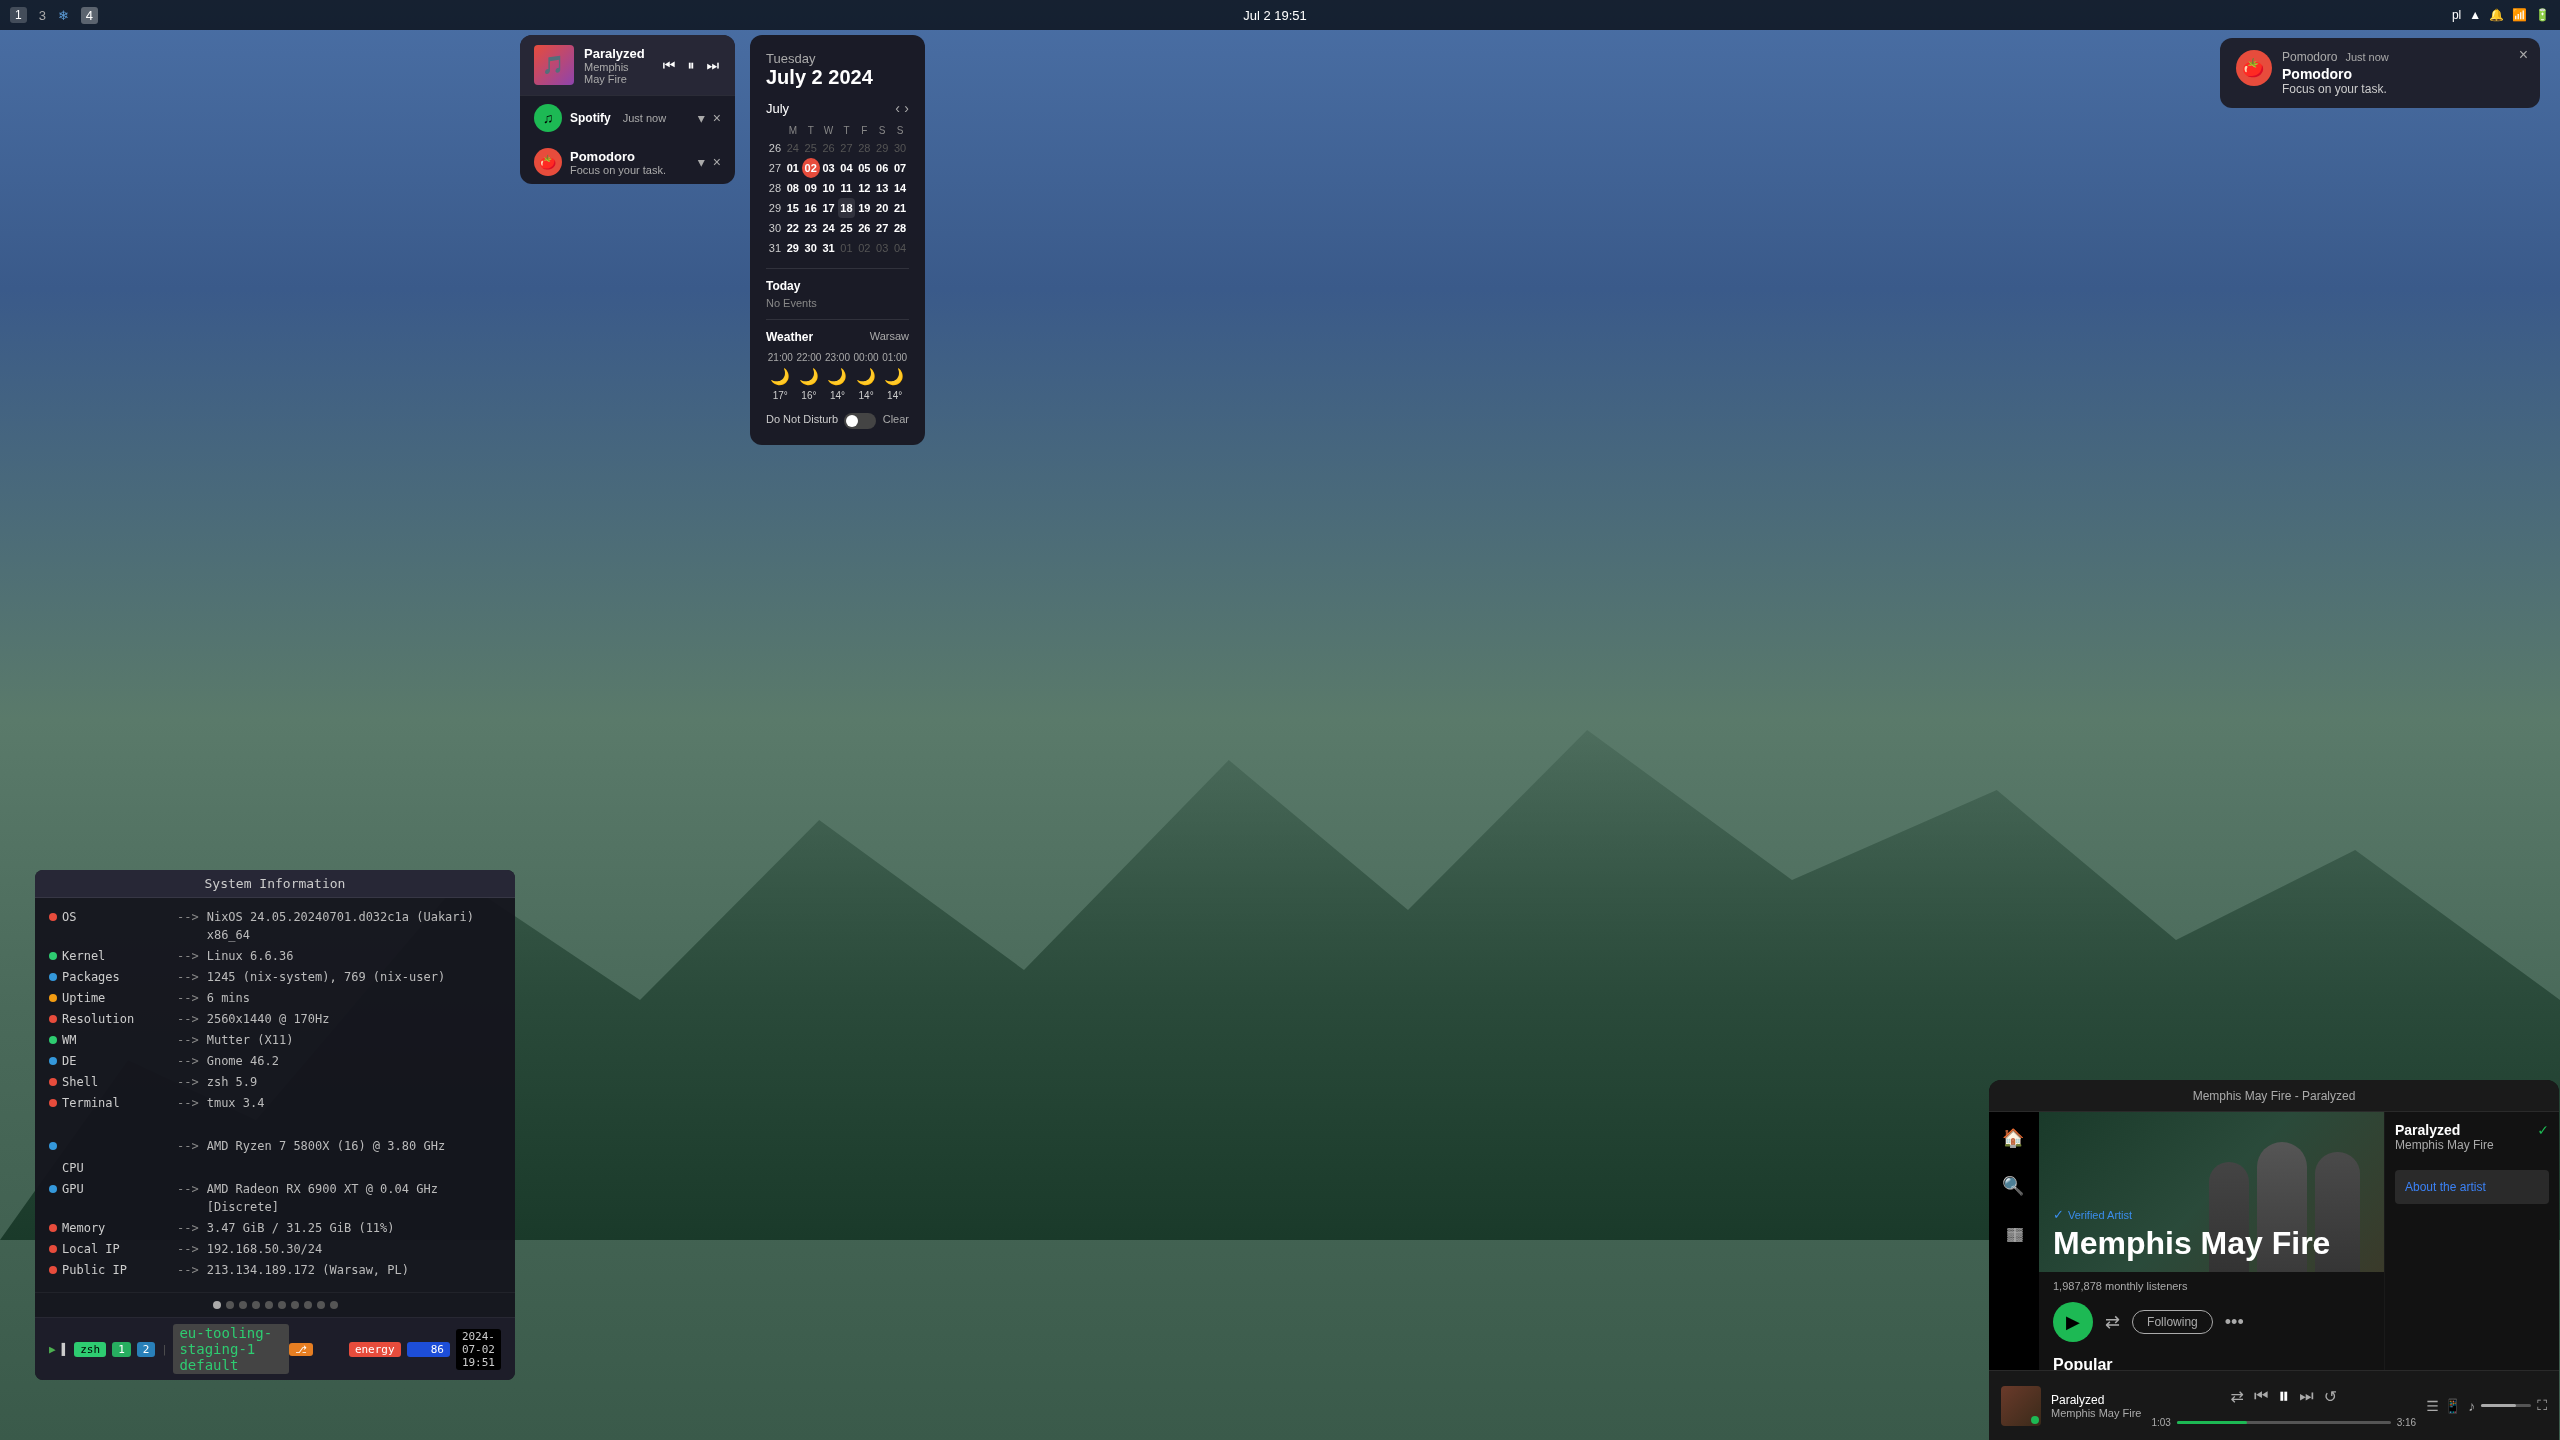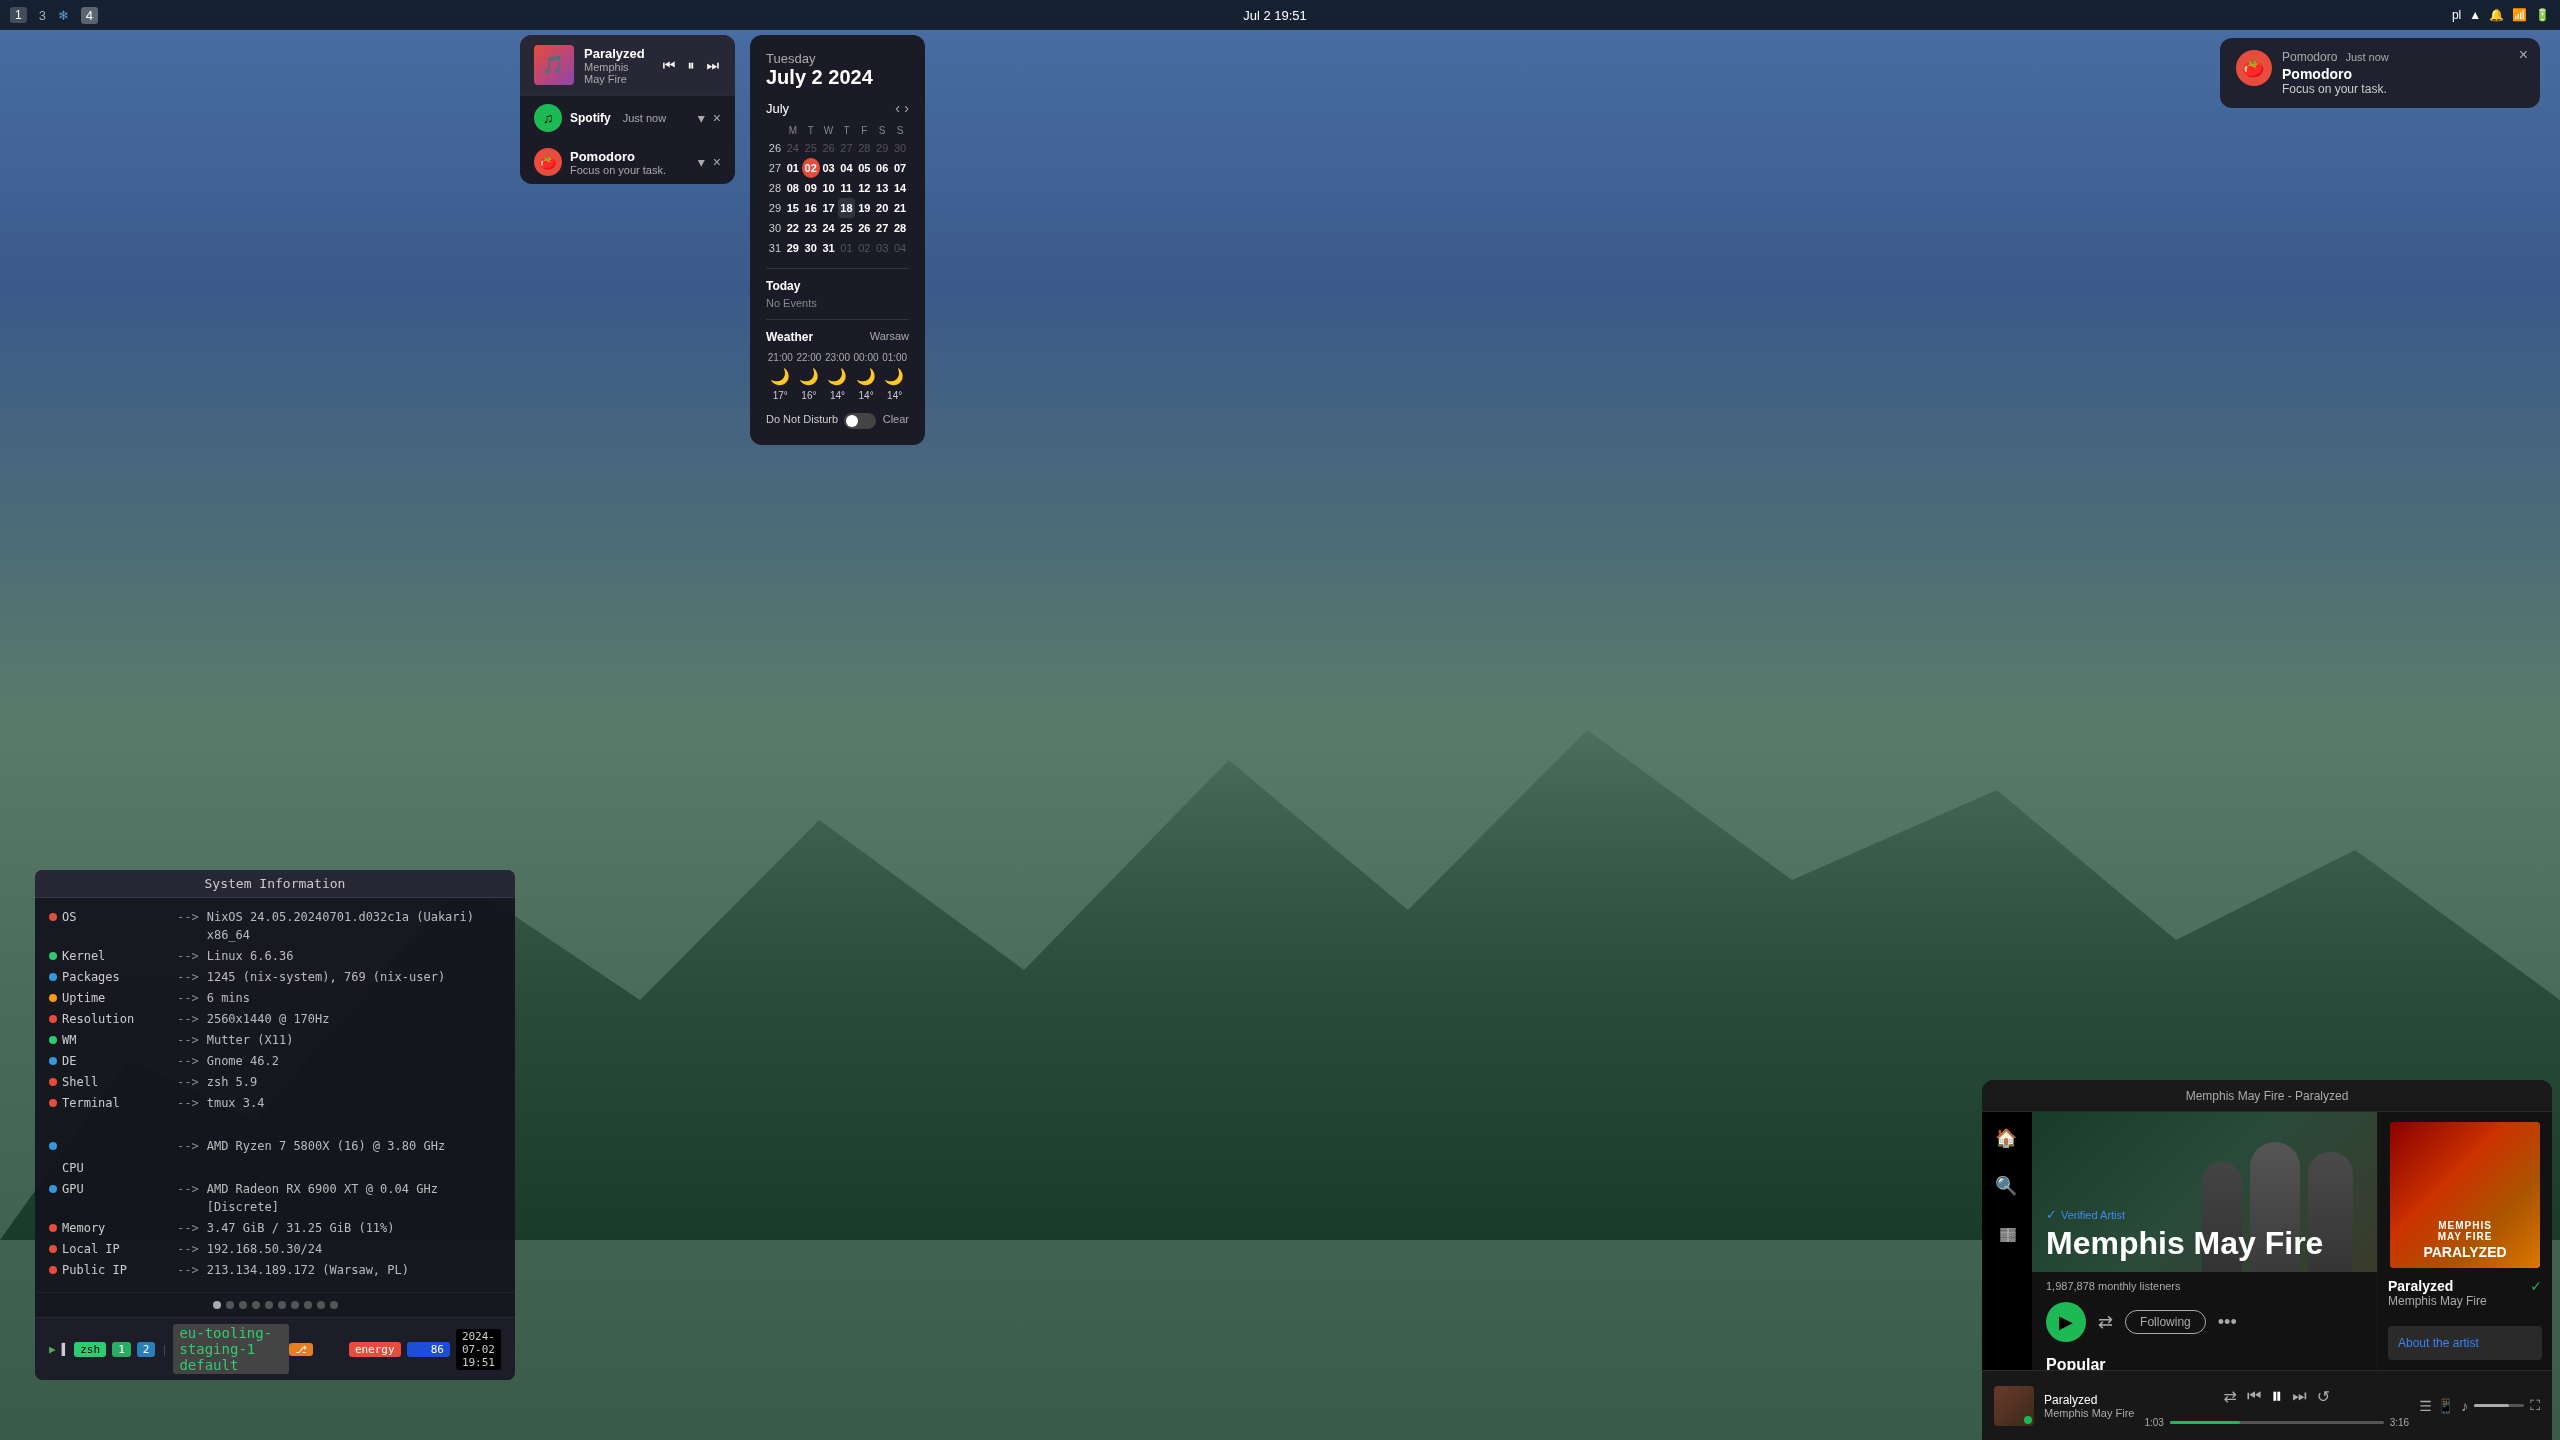--- a/index.html
+++ b/index.html
@@ -348,21 +348,21 @@
     .tag-gray { background: #1d4ed8; padding-left: 24px; }
     .tag-staging { background: #444; color: #2ecc71; padding: 1px 6px; border-radius: 3px; }
     .footer-right { display: flex; gap: 6px; align-items: center; }
     .tag-energy { background: #e74c3c; color: white; padding: 1px 6px; border-radius: 3px; margin-left: 30px; }
     .tag-date { background: #000000; color: #ccc; padding: 1px 6px; border-radius: 3px; font-size: 11px; }
 
     
     .spotify-window {
       position: absolute;
       bottom: 0;
-      right: 8px;
+      right: 1px;
       width: 570px;
       height: 360px;
       background: #121212;
       border-radius: 12px 12px 0 0;
       overflow: hidden;
       z-index: 150;
       display: flex;
       flex-direction: column;
     }
     .spotify-titlebar {
@@ -967,28 +967,20 @@
         <button class="sp-following-btn">Following</button>
         <button class="sp-more-btn">•••</button>
       </div>
 
       <div class="sp-section-title">Popular</div>
 
     </div>
 
     <div class="sp-right">
 
-      <div class="sp-album-cover">
-        <div style="position:absolute;inset:0;background:linear-gradient(135deg,#8B0000 0%,#cc3300 40%,#aa5500 70%,#dd7700 100%);"></div>
-        <div style="position:absolute;bottom:8px;left:8px;right:8px;text-align:center;">
-          <div style="font-size:10px;font-weight:700;color:white;letter-spacing:1px;">MEMPHIS</div>
-          <div style="font-size:10px;font-weight:700;color:white;letter-spacing:1px;">MAY FIRE</div>
-          <div style="font-size:14px;font-weight:900;color:white;margin-top:2px;">PARALYZED</div>
-        </div>
-      </div>
       <div class="sp-album-title-row">
         <span class="sp-album-title">Paralyzed</span>
         <span class="sp-album-check">✓</span>
       </div>
       <div class="sp-album-artist">Memphis May Fire</div>
       <button class="sp-about-btn">About the artist</button>
     </div>
   </div>
 
   <div class="sp-nowplaying">

